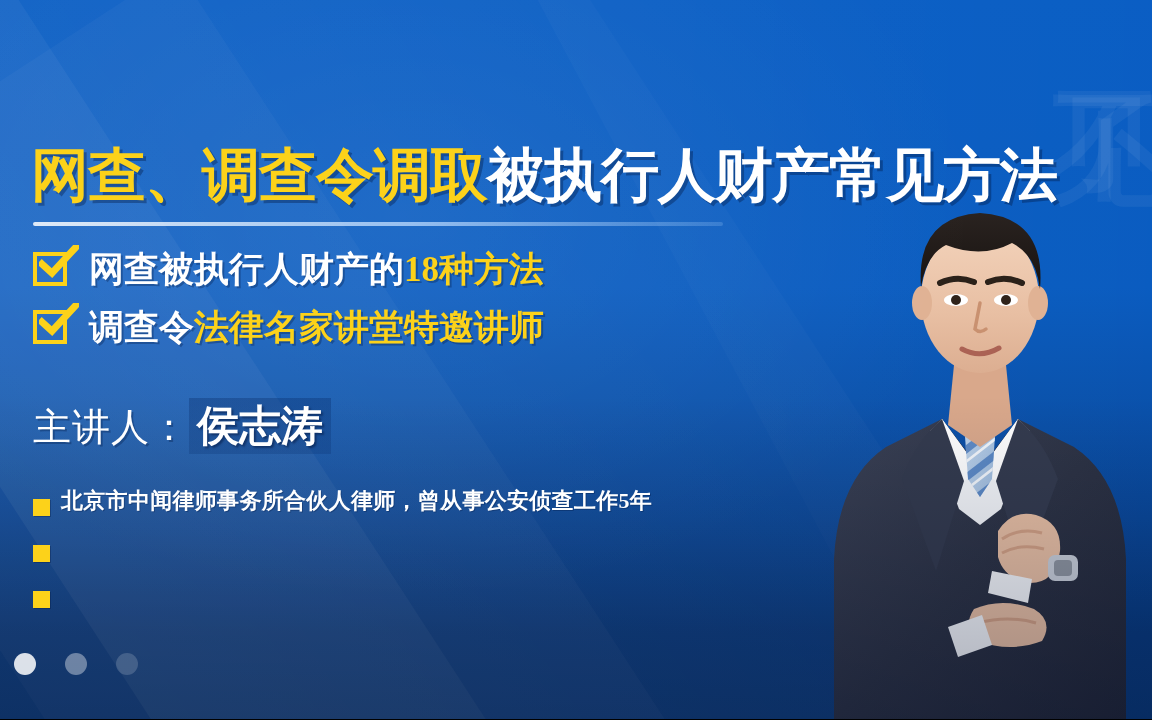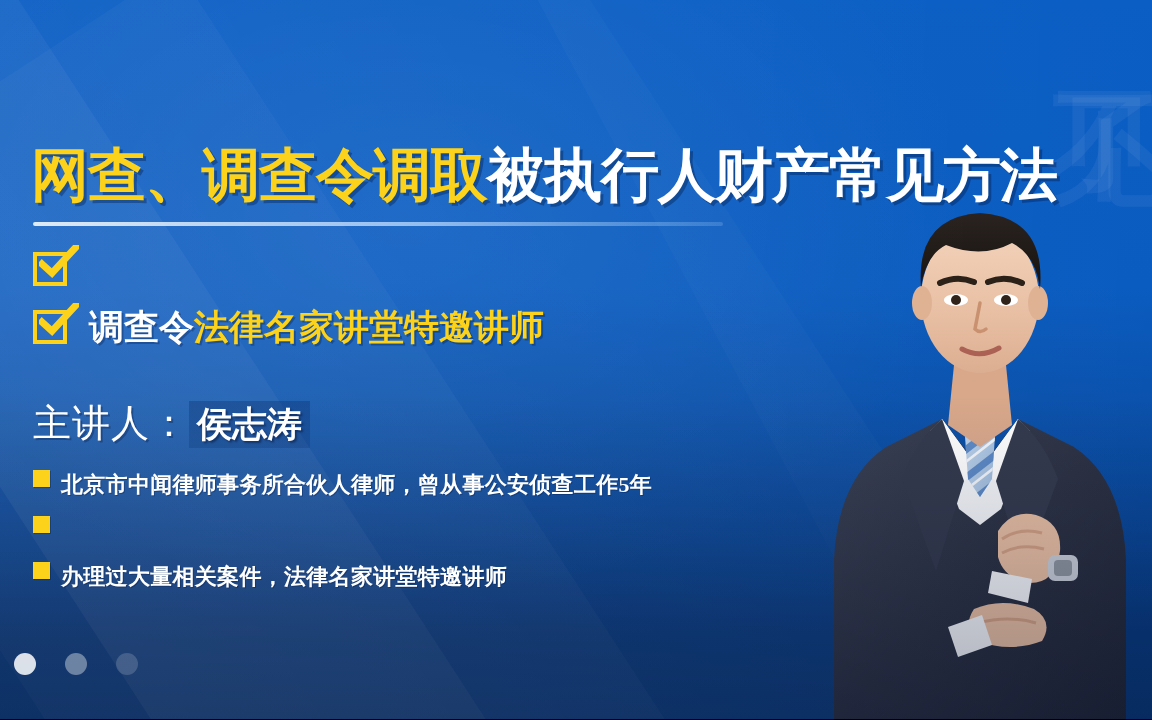--- a/index.html
+++ b/index.html
@@ -112,28 +112,28 @@
   .speaker {
     position:absolute; left:33px; top:398px;
     display:flex; align-items:baseline;
     white-space:nowrap;
   }
   .speaker .lbl {
     font-size:38px; font-weight:400; color:#ffffff; letter-spacing:1px;
     text-shadow:2px 2px 0 rgba(0,20,60,.30);
   }
   .speaker .nm {
-    font-size:35px; font-weight:700; color:#ffffff;
+    font-size:42px; font-weight:700; color:#ffffff;
     padding:0 8px;
     background:linear-gradient(180deg, rgba(5,40,100,.32), rgba(5,40,100,.22));
     text-shadow:2px 2px 2px rgba(0,15,50,.45);
   }
 
   .bio { position:absolute; left:33px; top:470px; }
-  .bio-row { display:flex; align-items:flex-start; height:46px; }
+  .bio-row { display:flex; align-items:flex-end; height:46px; }
   .sq {
     width:17px; height:17px; background:#FCD21A; flex:0 0 auto;
     margin-right:11px; box-shadow:1px 1px 0 rgba(0,20,60,.3);
   }
   .bio-text {
     font-size:22px; font-weight:700; color:#ffffff; white-space:nowrap;
     letter-spacing:.3px;
     text-shadow:1px 1px 0 rgba(0,20,60,.3);
   }
 
@@ -256,20 +256,21 @@
     <div class="divider"></div>
 
     <div class="bullets">
 
       <div class="bullet-row">
         <span class="cbox">
           <svg class="tick" viewBox="0 0 40 34">
             <polyline points="3,19 13,28 37,2" fill="none" stroke="#FCD21A" stroke-width="7" stroke-linecap="square" stroke-linejoin="miter"></polyline>
           </svg>
         </span>
+        <span class="btext"><span>网查被执行人财产的</span><span class="hl">18种方法</span></span>
       </div>
 
       <div class="bullet-row">
         <span class="cbox">
           <svg class="tick" viewBox="0 0 40 34">
             <polyline points="3,19 13,28 37,2" fill="none" stroke="#FCD21A" stroke-width="7" stroke-linecap="square" stroke-linejoin="miter"></polyline>
           </svg>
         </span>
         <span class="btext"><span>调查令</span><span class="hl">法律名家讲堂特邀讲师</span></span>
       </div>
@@ -284,21 +285,20 @@
     <div class="bio">
       <div class="bio-row">
         <span class="sq"></span>
         <span class="bio-text">北京市中闻律师事务所合伙人律师，曾从事公安侦查工作5年</span>
       </div>
       <div class="bio-row">
         <span class="sq"></span>
       </div>
       <div class="bio-row">
         <span class="sq"></span>
-        <span class="bio-text">办理过大量相关案件，法律名家讲堂特邀讲师</span>
       </div>
     </div>
 
     <div class="dots">
       <span class="dot d1"></span>
       <span class="dot d2"></span>
       <span class="dot d3"></span>
     </div>
 
   </div>

